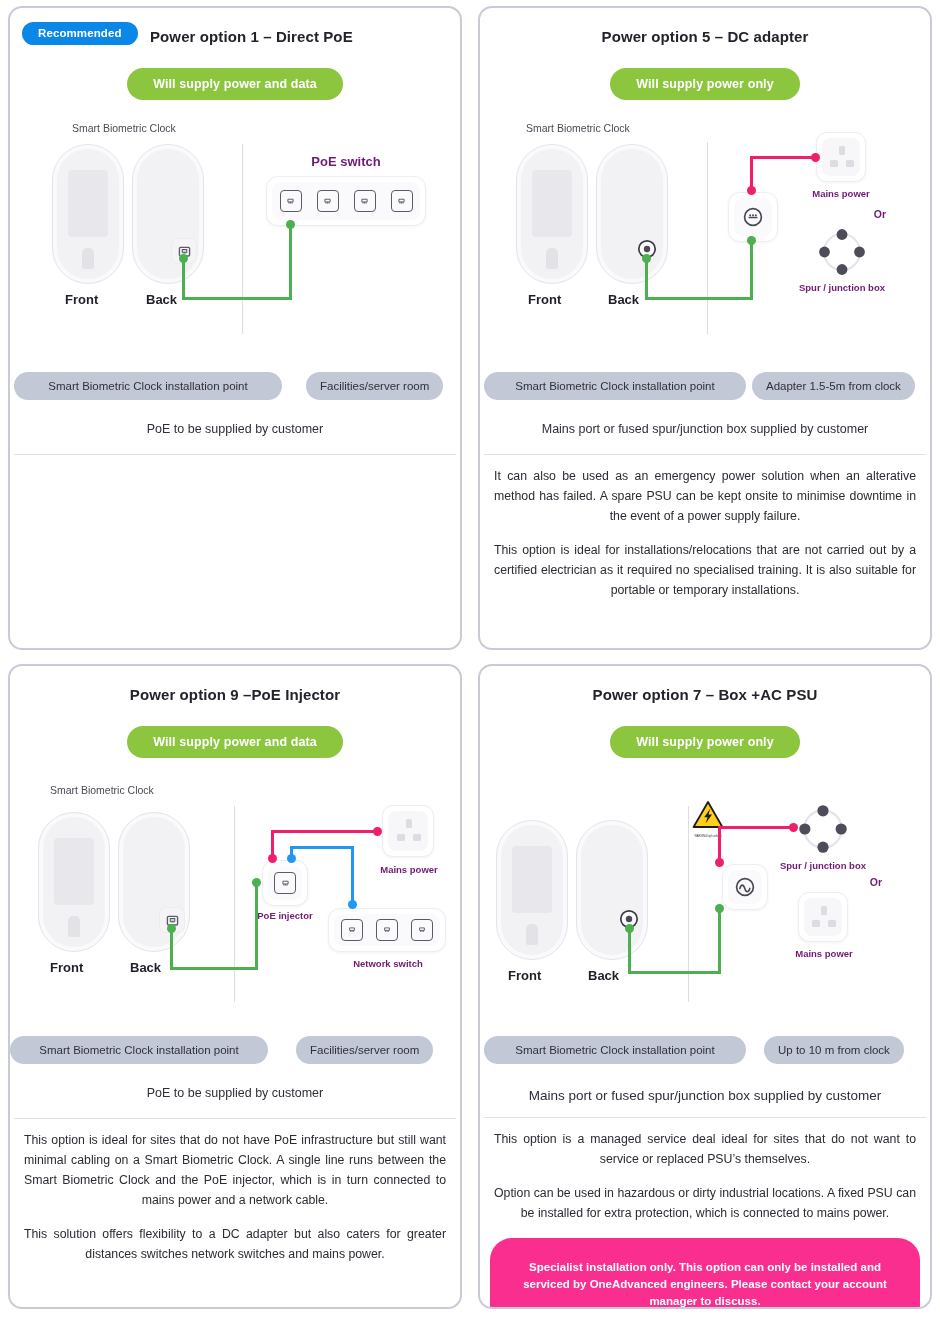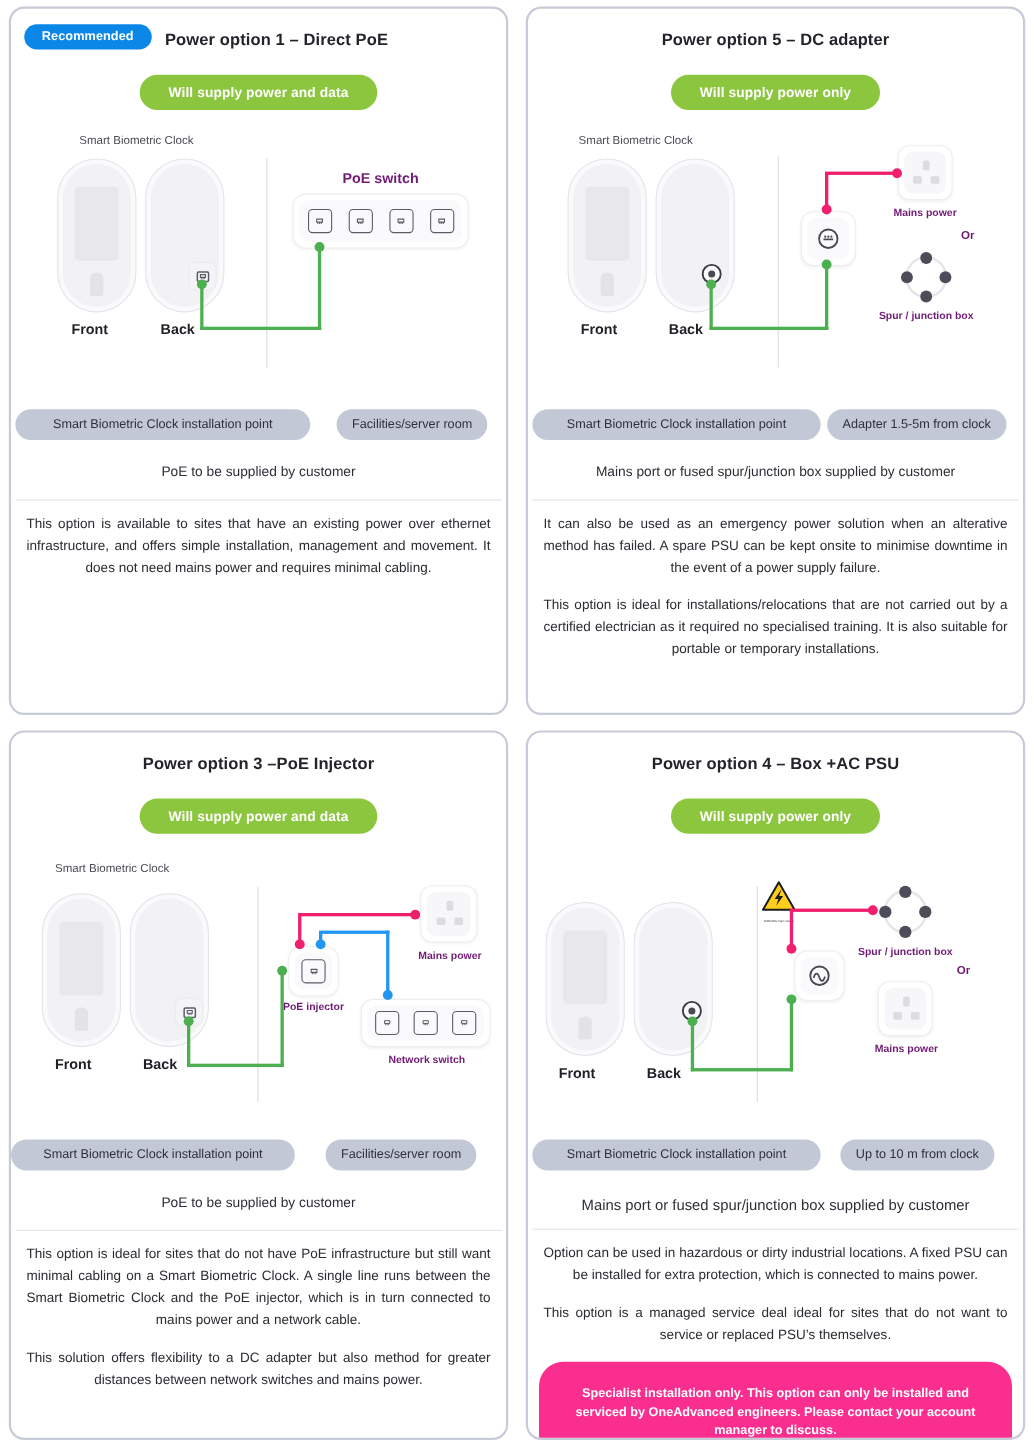--- a/index.html
+++ b/index.html
@@ -243,23 +243,20 @@
       <div class="node" style="left:169px;top:140px"></div>
       <div class="node" style="left:276px;top:106px"></div>
     </div>
 
     <div class="tags">
       <div class="tag" style="left:4px;top:0;width:268px;text-align:center">Smart  Biometric  Clock installation  point</div>
       <div class="tag" style="left:296px;top:0">Facilities/server room</div>
     </div>
     <div class="supply">PoE to be supplied  by customer</div>
     <div class="hr"></div>
-    <div class="body">
-      <p>This option is available  to sites  that  have  an  existing  power  over ethernet  infrastructure,  and  offers  simple  installation, management  and  movement.  It does  not  need  mains  power  and requires  minimal  cabling.</p>
-    </div>
   </div>
   </div>
 
   <div class="cell">
   <div class="panel">
     <div class="hdr">
       <div class="ttl">Power option 5 – DC adapter</div>
     </div>
     <div class="pill-wrap">
       <span class="pill">Will supply power only</span>
@@ -343,21 +340,21 @@
     <div class="body">
       <p>It can also be used as an emergency  power solution when an alterative method has failed. A spare PSU can be kept onsite to minimise downtime in the event of a power supply failure.</p>
       <p>This option is ideal for installations/relocations that are not carried  out by a certified  electrician  as it required  no specialised training. It is also suitable for portable or temporary  installations.</p>
     </div>
   </div>
   </div>
 
   <div class="cell">
   <div class="panel">
     <div class="hdr">
-      <div class="ttl">Power option 3 –PoE Injector</div>
+      <div class="ttl">Power option 9 –PoE Injector</div>
     </div>
     <div class="pill-wrap">
       <span class="pill">Will supply power and data</span>
     </div>
 
     <div class="diagram p3">
       <div class="sbc-label" style="left:40px;top:4px">Smart Biometric Clock</div>
       <div class="divider" style="left:224px;top:26px;height:196px"></div>
 
       <div class="clock" style="left:28px;top:32px;width:72px;height:140px">
@@ -445,29 +442,29 @@
     </div>
 
     <div class="tags">
       <div class="tag" style="left:0px;top:0;width:258px;text-align:center">Smart Biometric Clock installation point</div>
       <div class="tag" style="left:286px;top:0">Facilities/server room</div>
     </div>
     <div class="supply">PoE to be supplied by customer</div>
     <div class="hr"></div>
     <div class="body">
       <p>This option is  ideal  for  sites  that  do not have  PoE infrastructure but still want  minimal  cabling  on a Smart  Biometric  Clock.  A single  line runs  between  the  Smart  Biometric  Clock  and  the  PoE injector,  which  is in turn  connected  to  mains  power  and  a network  cable.</p>
-      <p>This  solution  offers  flexibility  to a DC adapter  but also method  for greater  distances  between  network  switches  and  mains  power.</p>
+      <p>This  solution  offers  flexibility  to a DC adapter  but also caters  for greater  distances  switches  network  switches  and  mains  power.</p>
     </div>
   </div>
   </div>
 
   <div class="cell">
   <div class="panel">
     <div class="hdr">
-      <div class="ttl">Power option 4 – Box +AC PSU</div>
+      <div class="ttl">Power option 7 – Box +AC PSU</div>
     </div>
     <div class="pill-wrap">
       <span class="pill">Will supply power only</span>
     </div>
 
     <div class="diagram p3">
       <div class="divider" style="left:208px;top:26px;height:196px"></div>
 
       <div class="clock" style="left:16px;top:40px;width:72px;height:140px">
         <div class="inner">
@@ -539,20 +536,20 @@
       <div class="node pink" style="left:309px;top:43px"></div>
     </div>
 
     <div class="tags">
       <div class="tag" style="left:4px;top:0;width:262px;text-align:center">Smart Biometric Clock installation point</div>
       <div class="tag" style="left:284px;top:0">Up to 10 m from clock</div>
     </div>
     <div class="supply" style="font-size:13.5px;margin-top:6px">Mains port or fused spur/junction box supplied by customer</div>
     <div class="hr" style="margin-top:14px"></div>
     <div class="body">
+      <p>This option is a managed  service deal ideal for sites that do not want to service or replaced  PSU’s themselves.</p>
       <p>Option can be used in hazardous or dirty industrial locations. A fixed PSU can be installed for extra protection, which is connected to mains power.</p>
-      <p>This option is a managed  service deal ideal for sites that do not want to service or replaced  PSU’s themselves.</p>
     </div>
     <div class="alert">Specialist installation only. This option can only be installed and serviced by OneAdvanced engineers. Please contact your account manager to discuss.</div>
   </div>
   </div>
 
 </div>
 
 </body></html>

